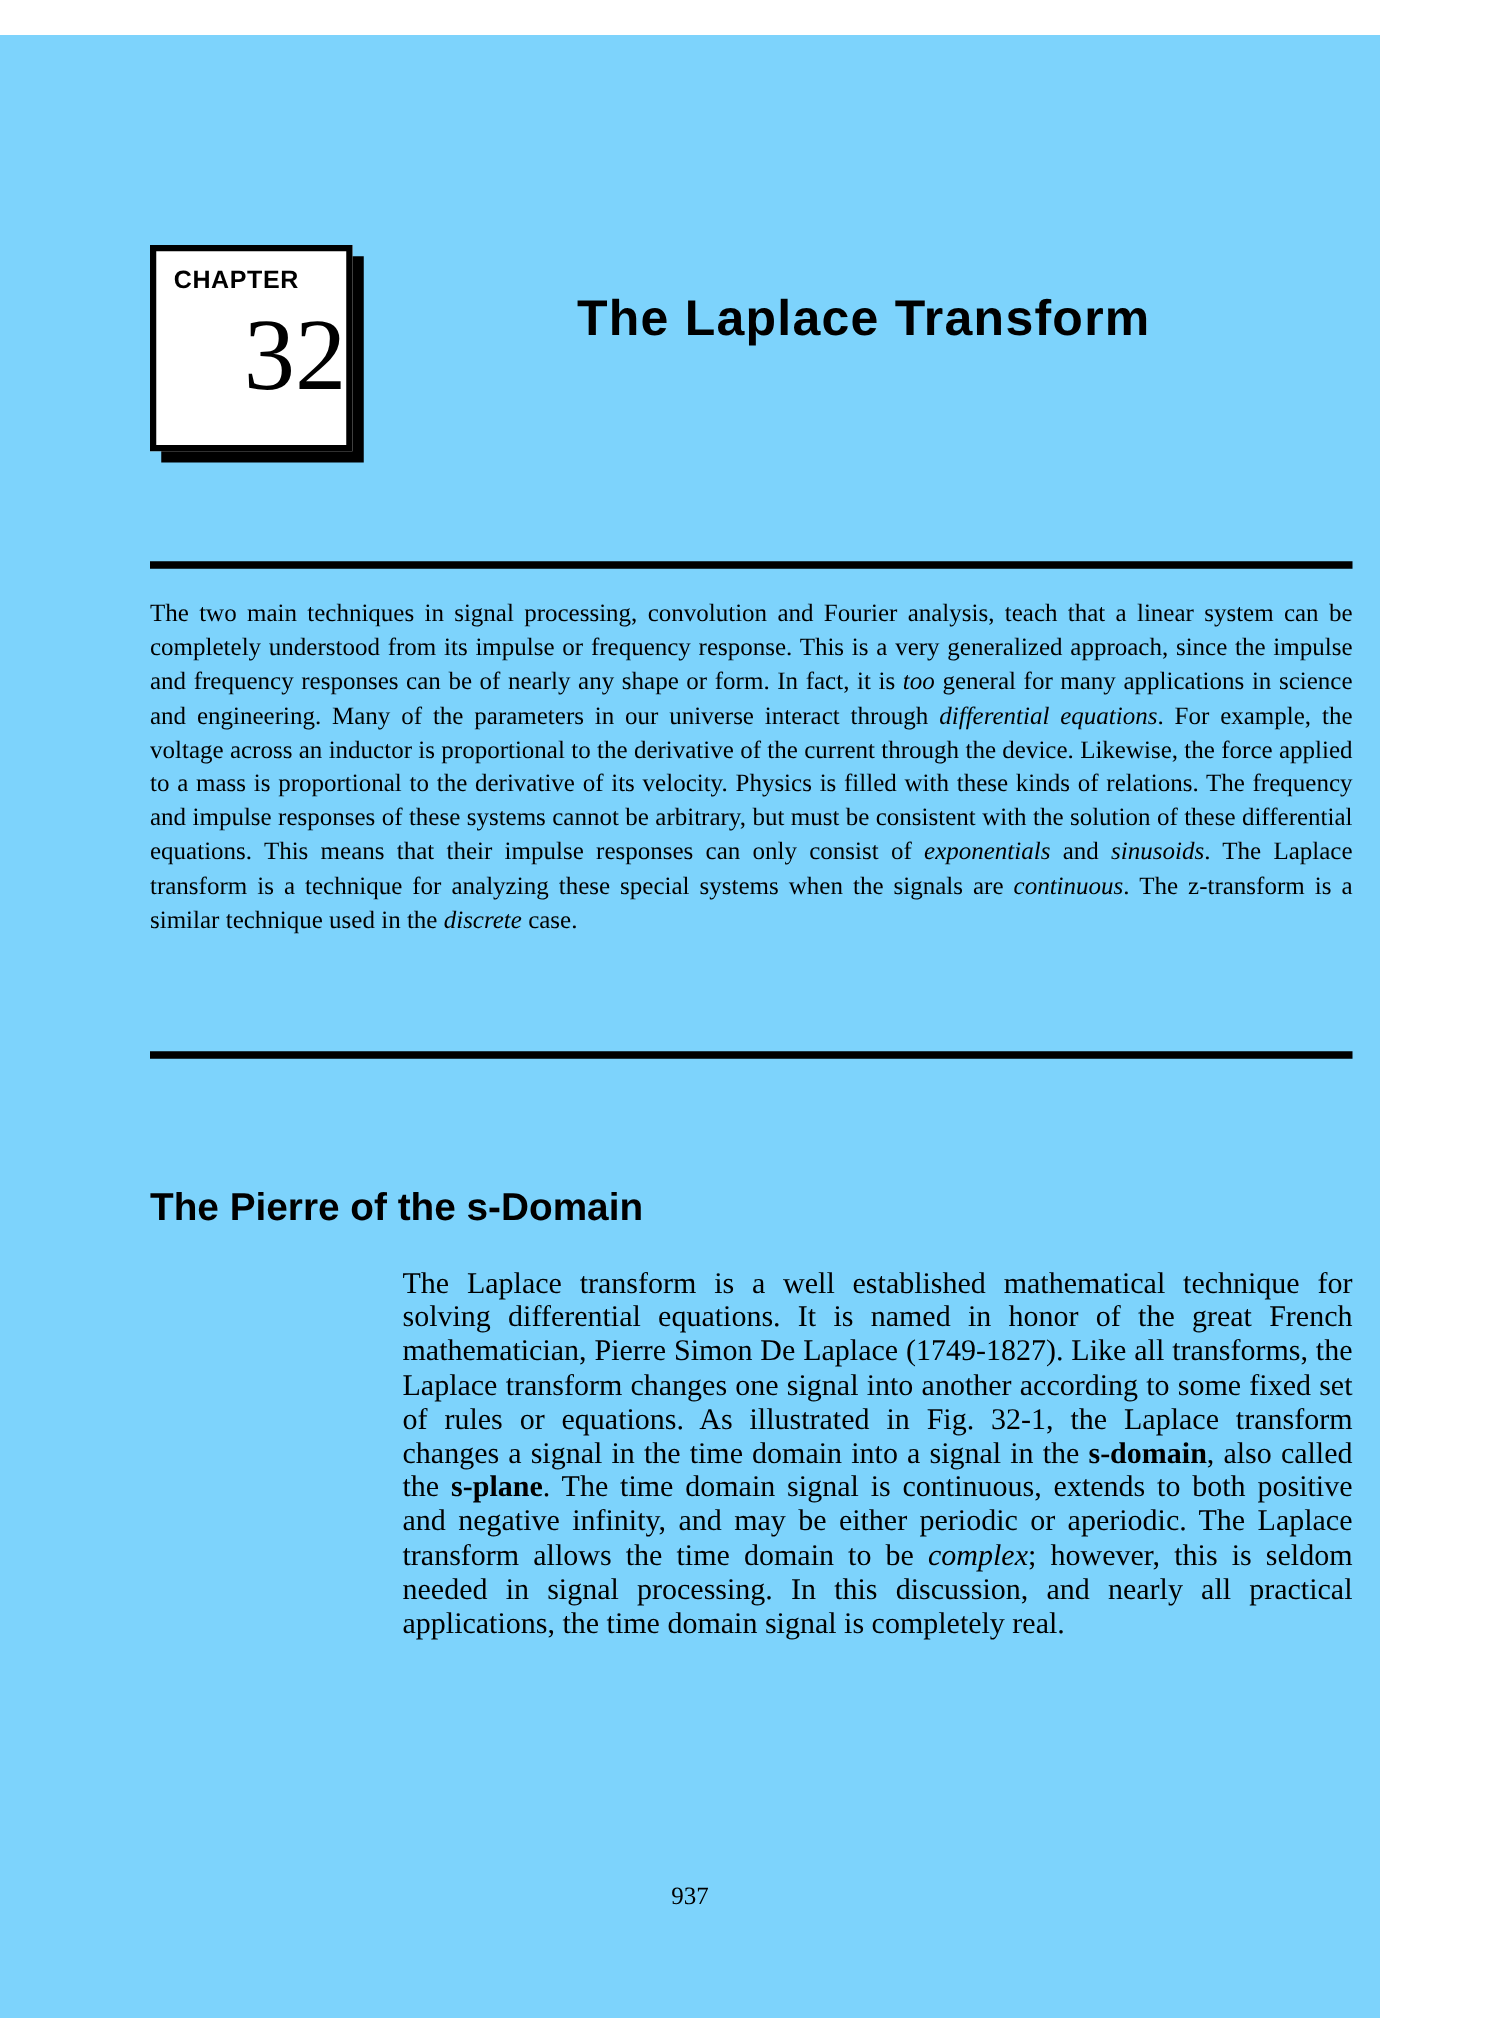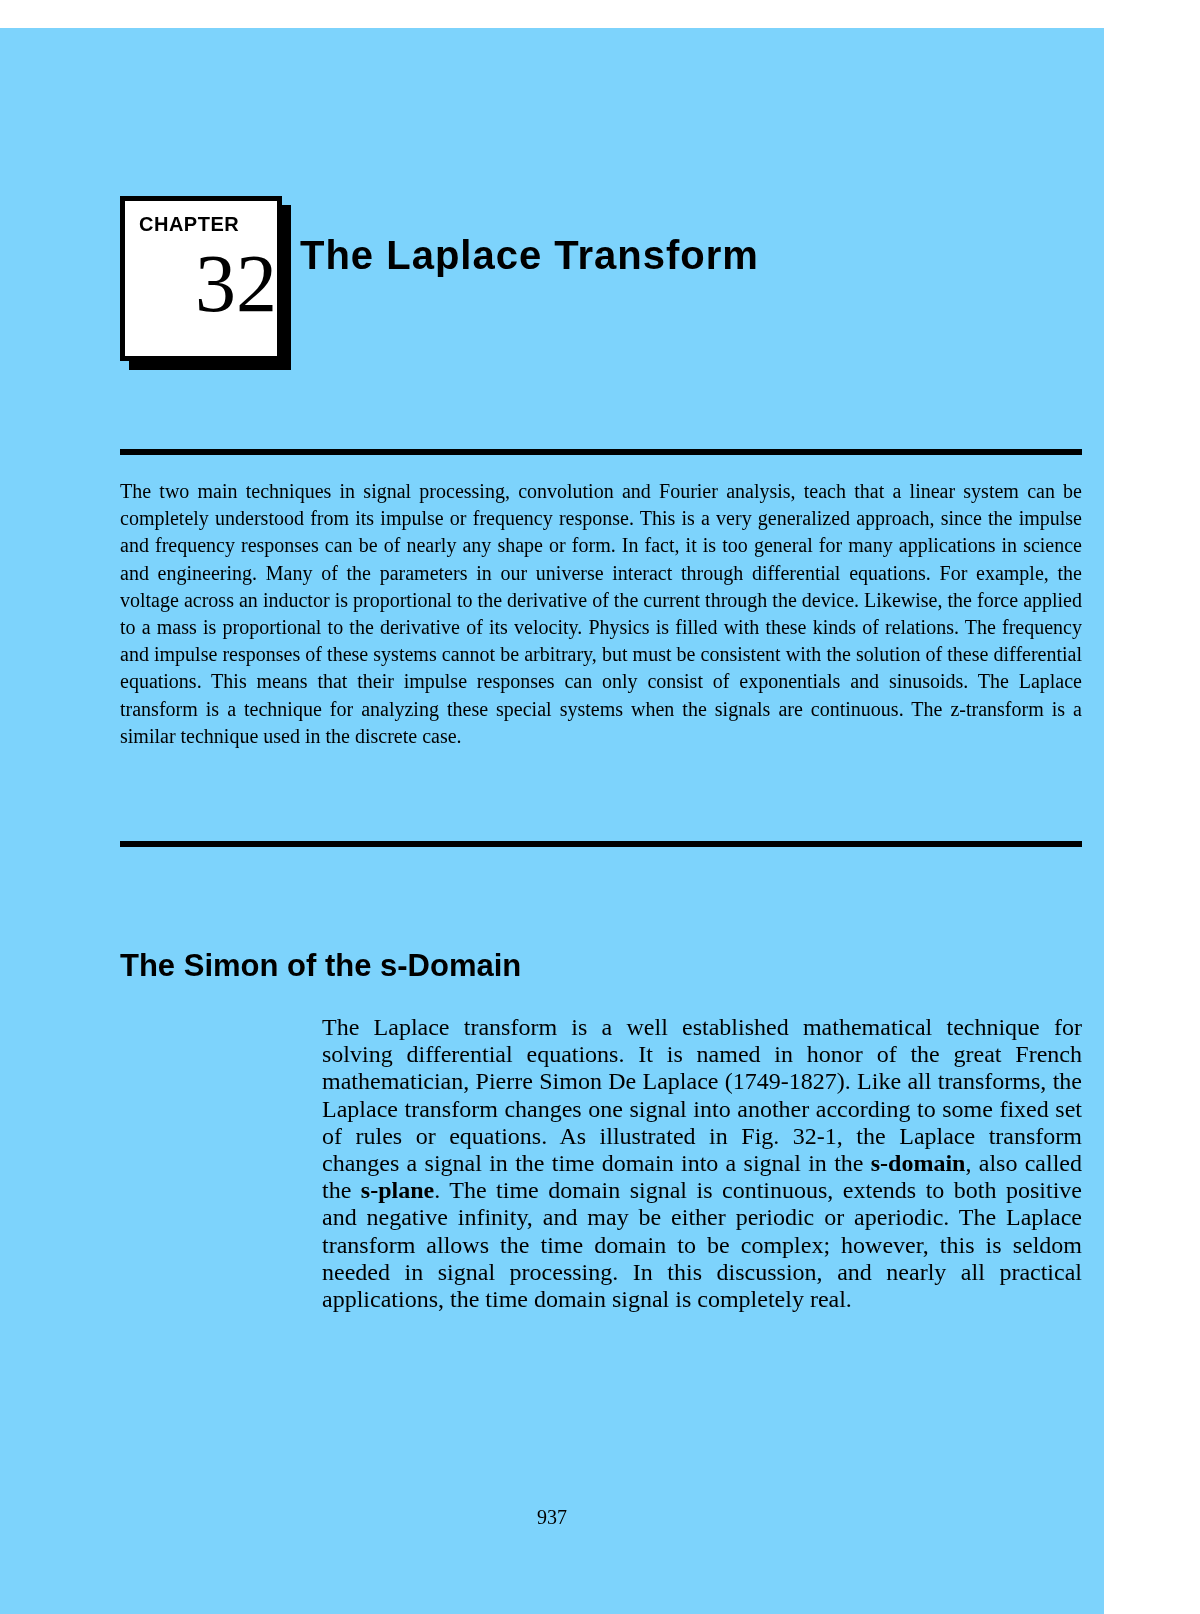--- a/index.html
+++ b/index.html
@@ -49,20 +49,21 @@
     font-size: 82px;
     line-height: 1.1;
   }
 
   
   .doc-title {
     position: absolute;
     left: 300px;
     top: 205px;
     width: 782px;
+    text-align: center;
     font-family: "Liberation Sans", sans-serif;
     font-weight: bold;
     font-size: 40px;
     letter-spacing: 1px;
   }
 
   
   .rule {
     position: absolute;
     left: 120px;
@@ -101,21 +102,21 @@
     top: 986px;
     width: 760px;
     font-size: 24px;
     line-height: 27.2px;
     text-align: justify;
   }
   .body-block p {
     margin: 0 0 27px 0;
   }
 
-  .i { }
+  .i { font-style: italic; }
   .b { font-weight: bold; }
 
   
   .page-number {
     position: absolute;
     left: 0;
     right: 0;
     top: 1478px;
     text-align: center;
     font-size: 20px;
@@ -132,21 +133,21 @@
   </div>
 
   <div class="doc-title">The Laplace Transform</div>
 
   <div class="rule rule-top"></div>
 
   <div class="intro"><span>The two main techniques in signal processing, convolution and Fourier analysis, teach that a linear system can be completely understood from its impulse or frequency response. This is a very generalized approach, since the impulse and frequency responses can be of nearly any shape or form. In fact, it is </span><span class="i">too</span><span> general for many applications in science and engineering. Many of the parameters in our universe interact through </span><span class="i">differential equations</span><span>. For example, the voltage across an inductor is proportional to the derivative of the current through the device. Likewise, the force applied to a mass is proportional to the derivative of its velocity. Physics is filled with these kinds of relations. The frequency and impulse responses of these systems cannot be arbitrary, but must be consistent with the solution of these differential equations. This means that their impulse responses can only consist of </span><span class="i">exponentials</span><span> and </span><span class="i">sinusoids</span><span>. The Laplace transform is a technique for analyzing these special systems when the signals are </span><span class="i">continuous</span><span>. The z-transform is a similar technique used in the </span><span class="i">discrete</span><span> case.</span></div>
 
   <div class="rule rule-bottom"></div>
 
-  <div class="section-heading">The Simon of the s-Domain</div>
+  <div class="section-heading">The Pierre of the s-Domain</div>
 
   <div class="body-block">
     <p><span>The Laplace transform is a well established mathematical technique for solving differential equations. It is named in honor of the great French mathematician, Pierre Simon De Laplace (1749-1827). Like all transforms, the Laplace transform changes one signal into another according to some fixed set of rules or equations. As illustrated in Fig. 32-1, the Laplace transform changes a signal in the time domain into a signal in the </span><span class="b">s-domain</span><span>, also called the </span><span class="b">s-plane</span><span>. The time domain signal is continuous, extends to both positive and negative infinity, and may be either periodic or aperiodic. The Laplace transform allows the time domain to be </span><span class="i">complex</span><span>; however, this is seldom needed in signal processing. In this discussion, and nearly all practical applications, the time domain signal is completely real.</span></p>
   </div>
 
   <div class="page-number">937</div>
 
 </div>
 
 </body></html>

